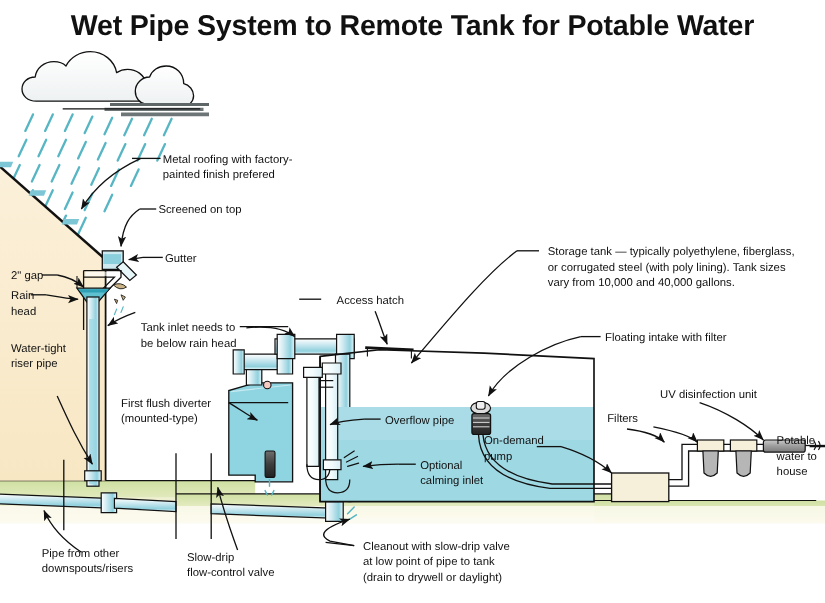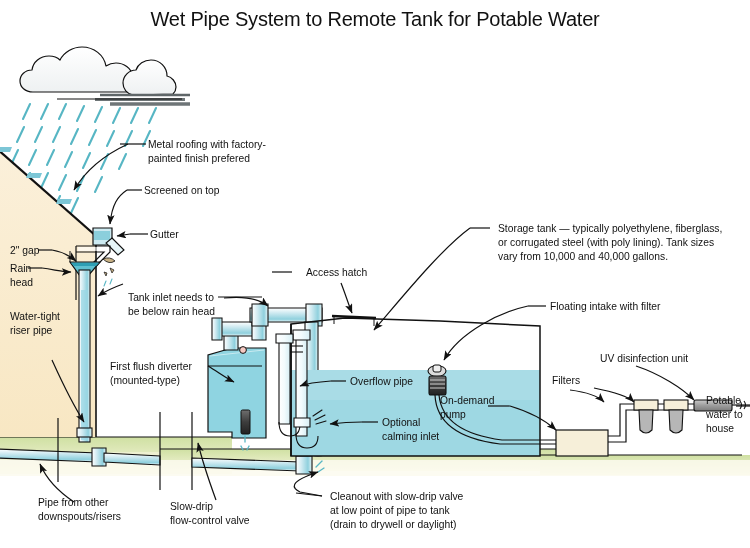--- a/index.html
+++ b/index.html
@@ -1,21 +1,21 @@
 <!DOCTYPE html>
 <html><head>
 <meta charset="utf-8">
 <style>
   html,body{margin:0;padding:0;background:#ffffff;}
   body{width:750px;height:548px;overflow:hidden;font-family:"Liberation Sans",sans-serif;}
   #stage{position:relative;width:750px;height:548px;background:#fff;}
   #title{
     position:absolute;left:0;top:8px;width:750px;text-align:center;
-    font-family:"Liberation Sans",sans-serif;font-weight:normal;
-    font-size:20px;letter-spacing:-.2px;color:#111;
+    font-family:"Liberation Sans",sans-serif;font-weight:bold;
+    font-size:26px;letter-spacing:-.2px;color:#111;
   }
   svg{position:absolute;left:0;top:0;}
   .lbl{
     font-family:"Liberation Sans",sans-serif;
     font-size:10.3px;fill:#111;
   }
 </style>
 </head>
 <body>
 

